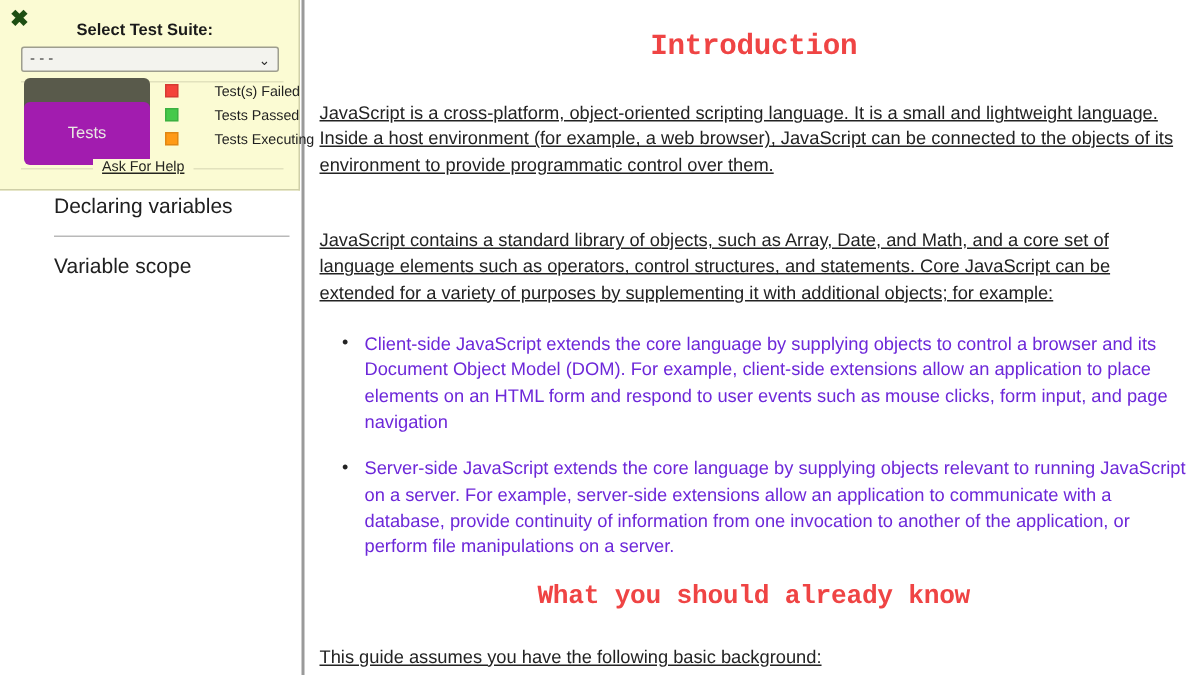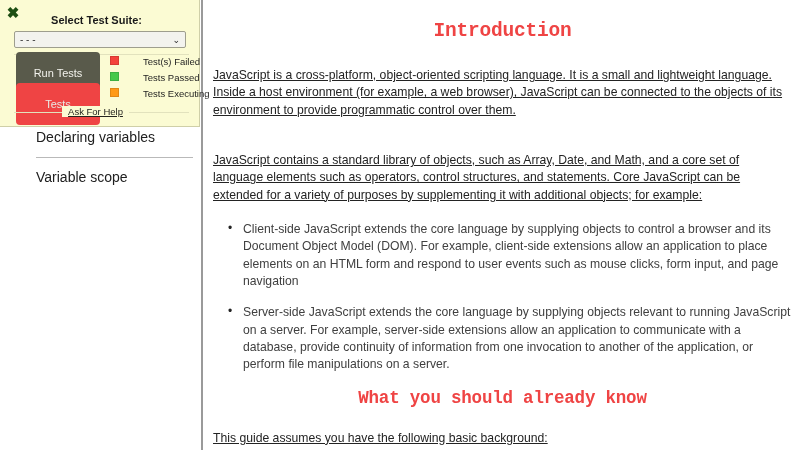--- a/index.html
+++ b/index.html
@@ -96,21 +96,21 @@
   #intro-p1 { margin-top: 25px; }
   #intro-p2 { margin-top: 33px; }
   .doc-list {
     margin: 17px 0 0 0;
     padding-left: 25px;
     list-style: none;
   }
   .doc-list li {
     font-size: 12.2px;
     line-height: 1.42;
-    color: #404040;
+    color: #6d28d9;
     position: relative;
     margin-bottom: 14px;
     padding-left: 5px;
   }
   .doc-list li::before {
     content: "\2022";
     position: absolute;
     left: -10px;
     top: -1px;
     font-size: 12px;
@@ -204,22 +204,22 @@
     cursor: pointer;
     text-align: center;
     line-height: 25px;
   }
   #run-tests-btn {
     top: 52px;
     background: #595a4b;
     color: #f2f2ec;
   }
   #tests-btn {
-    top: 83px;
-    background: #ef4444;
+    top: 68px;
+    background: #a21caf;
     color: #e9e9e3;
   }
   #legend {
     position: absolute;
     left: 110px;
     top: 56px;
   }
   .legend-row {
     display: flex;
     height: 15px;

